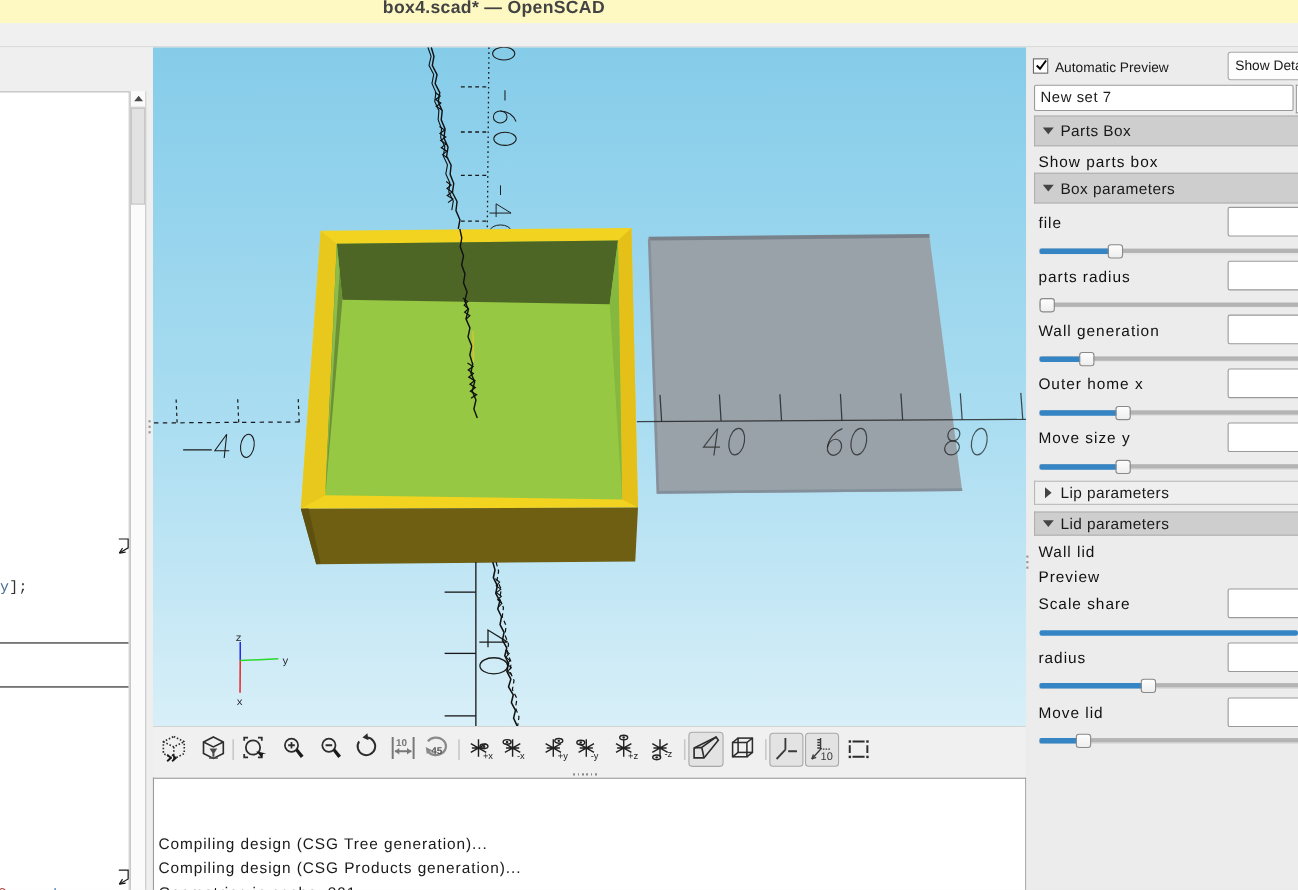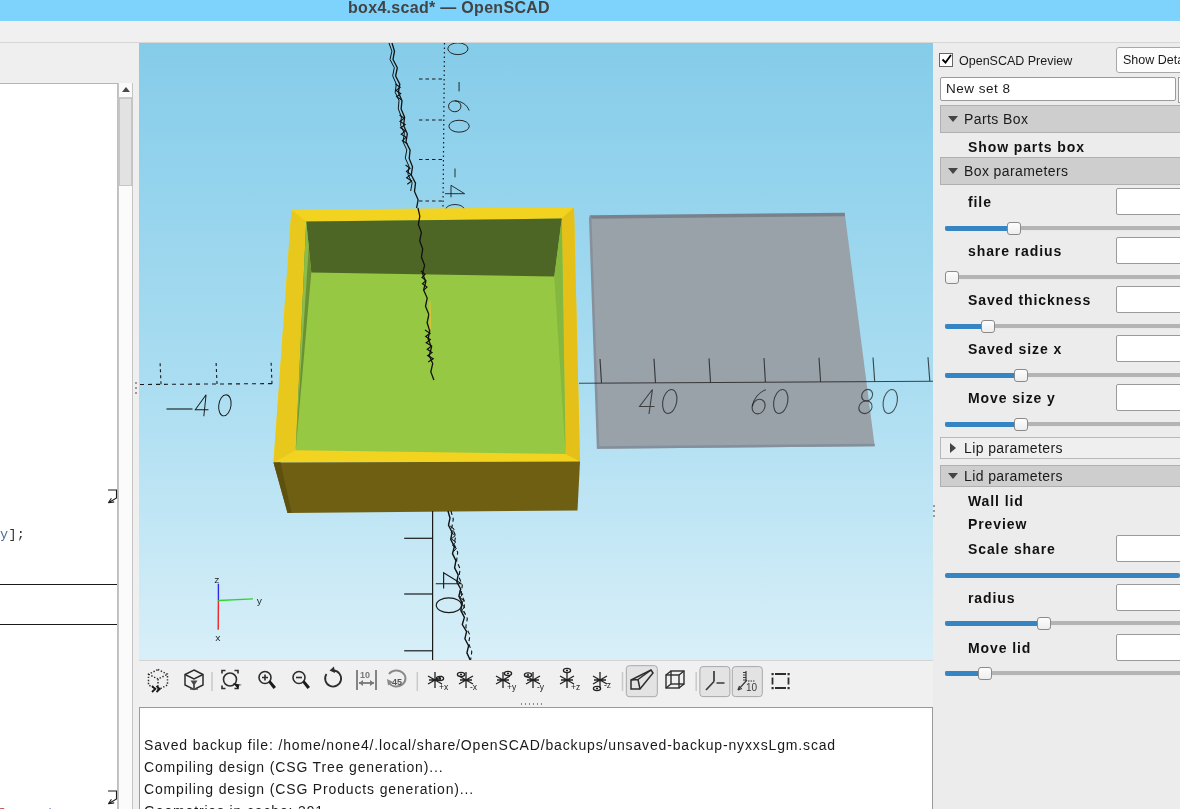--- a/index.html
+++ b/index.html
@@ -1,34 +1,34 @@
 <!DOCTYPE html>
 <html><head><meta charset="utf-8">
 <style>
 html,body{margin:0;padding:0;width:1180px;height:809px;overflow:hidden;
  font-family:"Liberation Sans",sans-serif;background:#ececec}
 .abs{position:absolute}
 .hdr{position:absolute;left:940px;width:246px;height:28px;background:#cecece;
  border:1px solid #b0b0b0;border-right:none;box-sizing:border-box;
  font-size:14px;color:#1a1a1a;line-height:27px;letter-spacing:0.4px}
-.blbl{position:absolute;left:968px;font-size:14px;font-weight:bold;color:#111;letter-spacing:0.9px}
+.blbl{position:absolute;left:944px;font-size:14px;font-weight:normal;color:#111;letter-spacing:0.9px}
 .spin{position:absolute;left:1116px;width:70px;height:27px;background:#fff;
  border:1px solid #9a9a9a;border-radius:2px;box-sizing:border-box}
 .tri-d{display:inline-block;width:0;height:0;border-left:5px solid transparent;
  border-right:5px solid transparent;border-top:6px solid #444;margin:0 6px 2px 7px}
 .tri-r{display:inline-block;width:0;height:0;border-top:5px solid transparent;
  border-bottom:5px solid transparent;border-left:6px solid #444;margin:0 8px 0 9px}
 .groove{position:absolute;height:4px;background:#b4b4b4;border-bottom:1px solid #e8e8e8}
 .gfill{position:absolute;height:5px;background:#3585c5;border-radius:2px}
 .handle{position:absolute;width:14px;height:13px;background:linear-gradient(#fdfdfd,#eee);
  border:1px solid #8a8a8a;border-radius:3px;box-sizing:border-box}
 </style></head>
 <body>
 
-<div class="abs" style="left:0;top:0;width:1180px;height:31px;background:#7dd3fc">
+<div class="abs" style="left:0;top:0;width:1180px;height:31px;background:#fef9c3">
  <div class="abs" style="left:0;top:0;width:898px;text-align:center;font-size:16px;letter-spacing:0.3px;font-weight:bold;color:#434343;line-height:16px">box4.scad* — OpenSCAD</div>
 </div>
 
 <div class="abs" style="left:0;top:21px;width:1180px;height:21px;background:#f0f0f0;border-bottom:1px solid #d6d6d6"></div>
 
 <div class="abs" style="left:0;top:43px;width:139px;height:766px;background:#efefef"></div>
 <div class="abs" style="left:0;top:83px;width:118px;height:726px;background:#fff;border-top:1px solid #b5b5b5;border-right:1px solid #c0c0c0;box-sizing:border-box;overflow:hidden">
  <div class="abs" style="left:0;top:443px;font-family:'Liberation Mono',monospace;font-size:13.5px;letter-spacing:0.3px"><span style="color:#4a6f94">y</span><span style="color:#333">];</span></div>
  <div class="abs" style="left:0;top:500px;width:117px;height:1px;background:#1a1a1a"></div>
  <div class="abs" style="left:0;top:540px;width:117px;height:1px;background:#1a1a1a"></div>
@@ -350,63 +350,62 @@
  <rect x="632.5" y="13" width="2.2" height="2.2"></rect>
       <rect x="648.5" y="13" width="2.2" height="2.2"></rect>
  <rect x="632.5" y="27" width="2.2" height="2.2"></rect>
       <rect x="648.5" y="27" width="2.2" height="2.2"></rect>
 </g>
 </svg>
 
 <div class="abs" style="left:521px;top:703px;width:22px;height:2px;background:repeating-linear-gradient(90deg,#8a8a8a 0,#8a8a8a 1.5px,transparent 1.5px,transparent 4px)"></div>
 
 <div class="abs" style="left:139px;top:707px;width:794px;height:102px;background:#fff;border:1px solid #9a9a9a;border-bottom:none;box-sizing:border-box;overflow:hidden;font-size:14px;letter-spacing:0.85px;color:#1a1a1a">
- <div class="abs" style="left:4px;top:29px">Saved backup file: /home/none4/.local/share/OpenSCAD/backups/unsaved-backup-nyxxsLgm.scad</div>
  <div class="abs" style="left:4px;top:73px">Compiling design (CSG Products generation)...</div>
  <div class="abs" style="left:4px;top:51px">Compiling design (CSG Tree generation)...</div>
  <div class="abs" style="left:4px;top:95px">Geometries in cache: 391</div>
 </div>
 
 <div class="abs" style="left:933px;top:43px;width:247px;height:766px;background:#ececec"></div>
 <div class="abs" style="left:933px;top:505px;width:2px;height:2px;background:#999"></div>
 <div class="abs" style="left:933px;top:510px;width:2px;height:2px;background:#999"></div>
 <div class="abs" style="left:933px;top:515px;width:2px;height:2px;background:#999"></div>
 
 <div class="abs" style="left:939px;top:53px;width:14px;height:14px;background:#fff;border:1px solid #666;box-sizing:border-box"></div>
 <svg class="abs" style="left:939px;top:51px" width="16" height="16" viewBox="0 0 16 16">
     <path d="M3.5,8.5 L6.5,11.5 L12,4" stroke="#000" stroke-width="1.8" fill="none"></path>
   </svg>
-<div class="abs" style="left:959px;top:54px;font-size:12.5px;color:#1a1a1a">OpenSCAD Preview</div>
+<div class="abs" style="left:959px;top:54px;font-size:12.5px;color:#1a1a1a">Automatic Preview</div>
 <div class="abs" style="left:1116px;top:47px;width:80px;height:26px;background:#fdfdfd;border:1px solid #a8a8a8;border-radius:3px;box-sizing:border-box;font-size:12.5px;color:#1a1a1a;line-height:24px;padding-left:6px">Show Deta</div>
 
-<div class="abs" style="left:940px;top:77px;width:236px;height:24px;background:#fff;border:1px solid #9a9a9a;border-radius:2px;box-sizing:border-box;font-size:13.5px;letter-spacing:0.5px;color:#1a1a1a;line-height:22px;padding-left:5px">New set 8</div>
+<div class="abs" style="left:940px;top:77px;width:236px;height:24px;background:#fff;border:1px solid #9a9a9a;border-radius:2px;box-sizing:border-box;font-size:13.5px;letter-spacing:0.5px;color:#1a1a1a;line-height:22px;padding-left:5px">New set 7</div>
 <div class="abs" style="left:1178px;top:77px;width:2px;height:24px;background:#fff;border:1px solid #9a9a9a;border-right:none"></div>
 
 <div class="hdr" style="top:105px"><span class="tri-d"></span>Parts Box</div>
 <div class="blbl" style="top:139px">Show parts box</div>
 <div class="hdr" style="top:157px"><span class="tri-d"></span>Box parameters</div>
 
 <div class="blbl" style="top:194px">file</div>
 <div class="spin" style="top:188px"></div>
 <div class="groove" style="left:945px;top:226px;width:235px"></div>
 <div class="gfill" style="left:945px;top:225.5px;width:70px"></div>
 <div class="handle" style="left:1007px;top:221.5px"></div>
 
-<div class="blbl" style="top:243px">share radius</div>
+<div class="blbl" style="top:243px">parts radius</div>
 <div class="spin" style="top:237px"></div>
 <div class="groove" style="left:945px;top:275px;width:235px"></div>
 <div class="handle" style="left:945px;top:270.5px"></div>
 
-<div class="blbl" style="top:292px">Saved thickness</div>
+<div class="blbl" style="top:292px">Wall generation</div>
 <div class="spin" style="top:286px"></div>
 <div class="groove" style="left:945px;top:324px;width:235px"></div>
 <div class="gfill" style="left:945px;top:323.5px;width:44px"></div>
 <div class="handle" style="left:981px;top:319.5px"></div>
 
-<div class="blbl" style="top:341px">Saved size x</div>
+<div class="blbl" style="top:341px">Outer home x</div>
 <div class="spin" style="top:335px"></div>
 <div class="groove" style="left:945px;top:373px;width:235px"></div>
 <div class="gfill" style="left:945px;top:372.5px;width:77px"></div>
 <div class="handle" style="left:1014px;top:368.5px"></div>
 
 <div class="blbl" style="top:390px">Move size y</div>
 <div class="spin" style="top:384px"></div>
 <div class="groove" style="left:945px;top:422px;width:235px"></div>
 <div class="gfill" style="left:945px;top:421.5px;width:77px"></div>
 <div class="handle" style="left:1014px;top:417.5px"></div>

